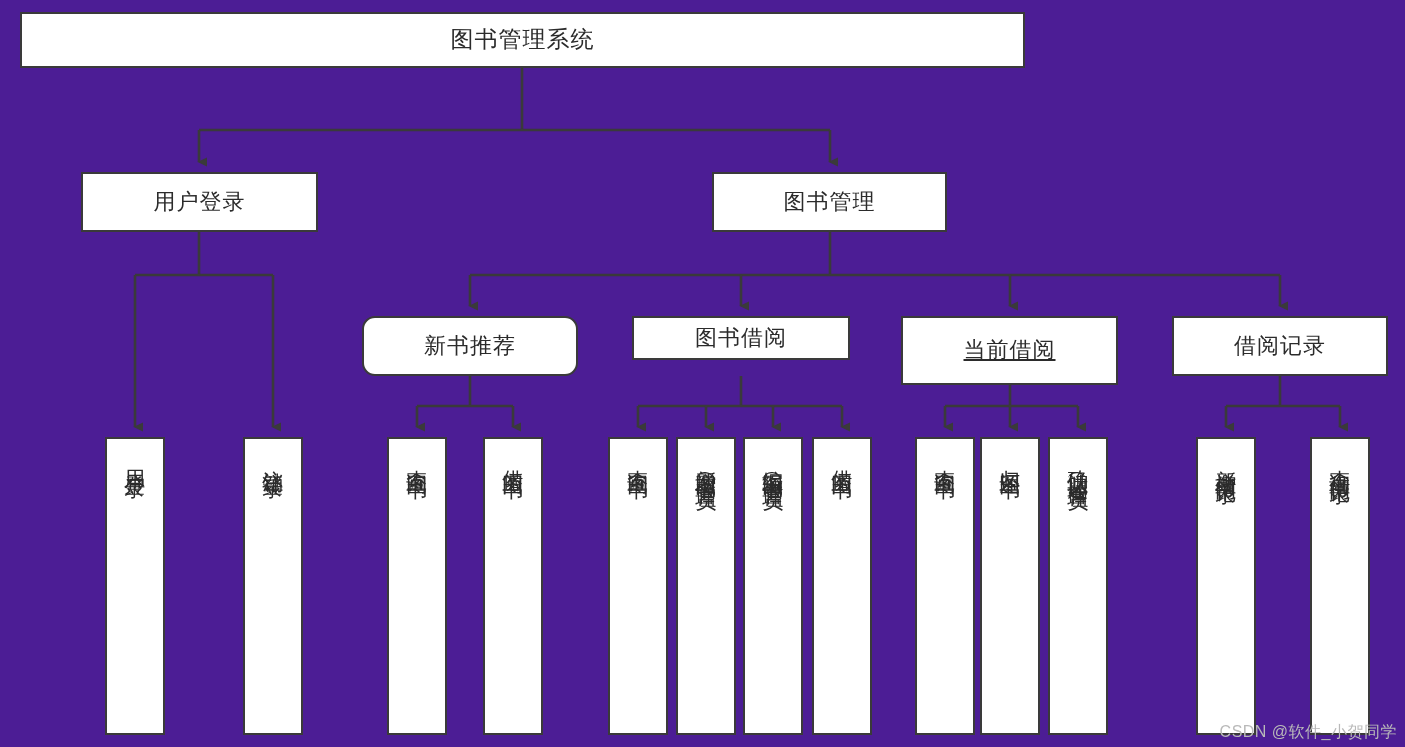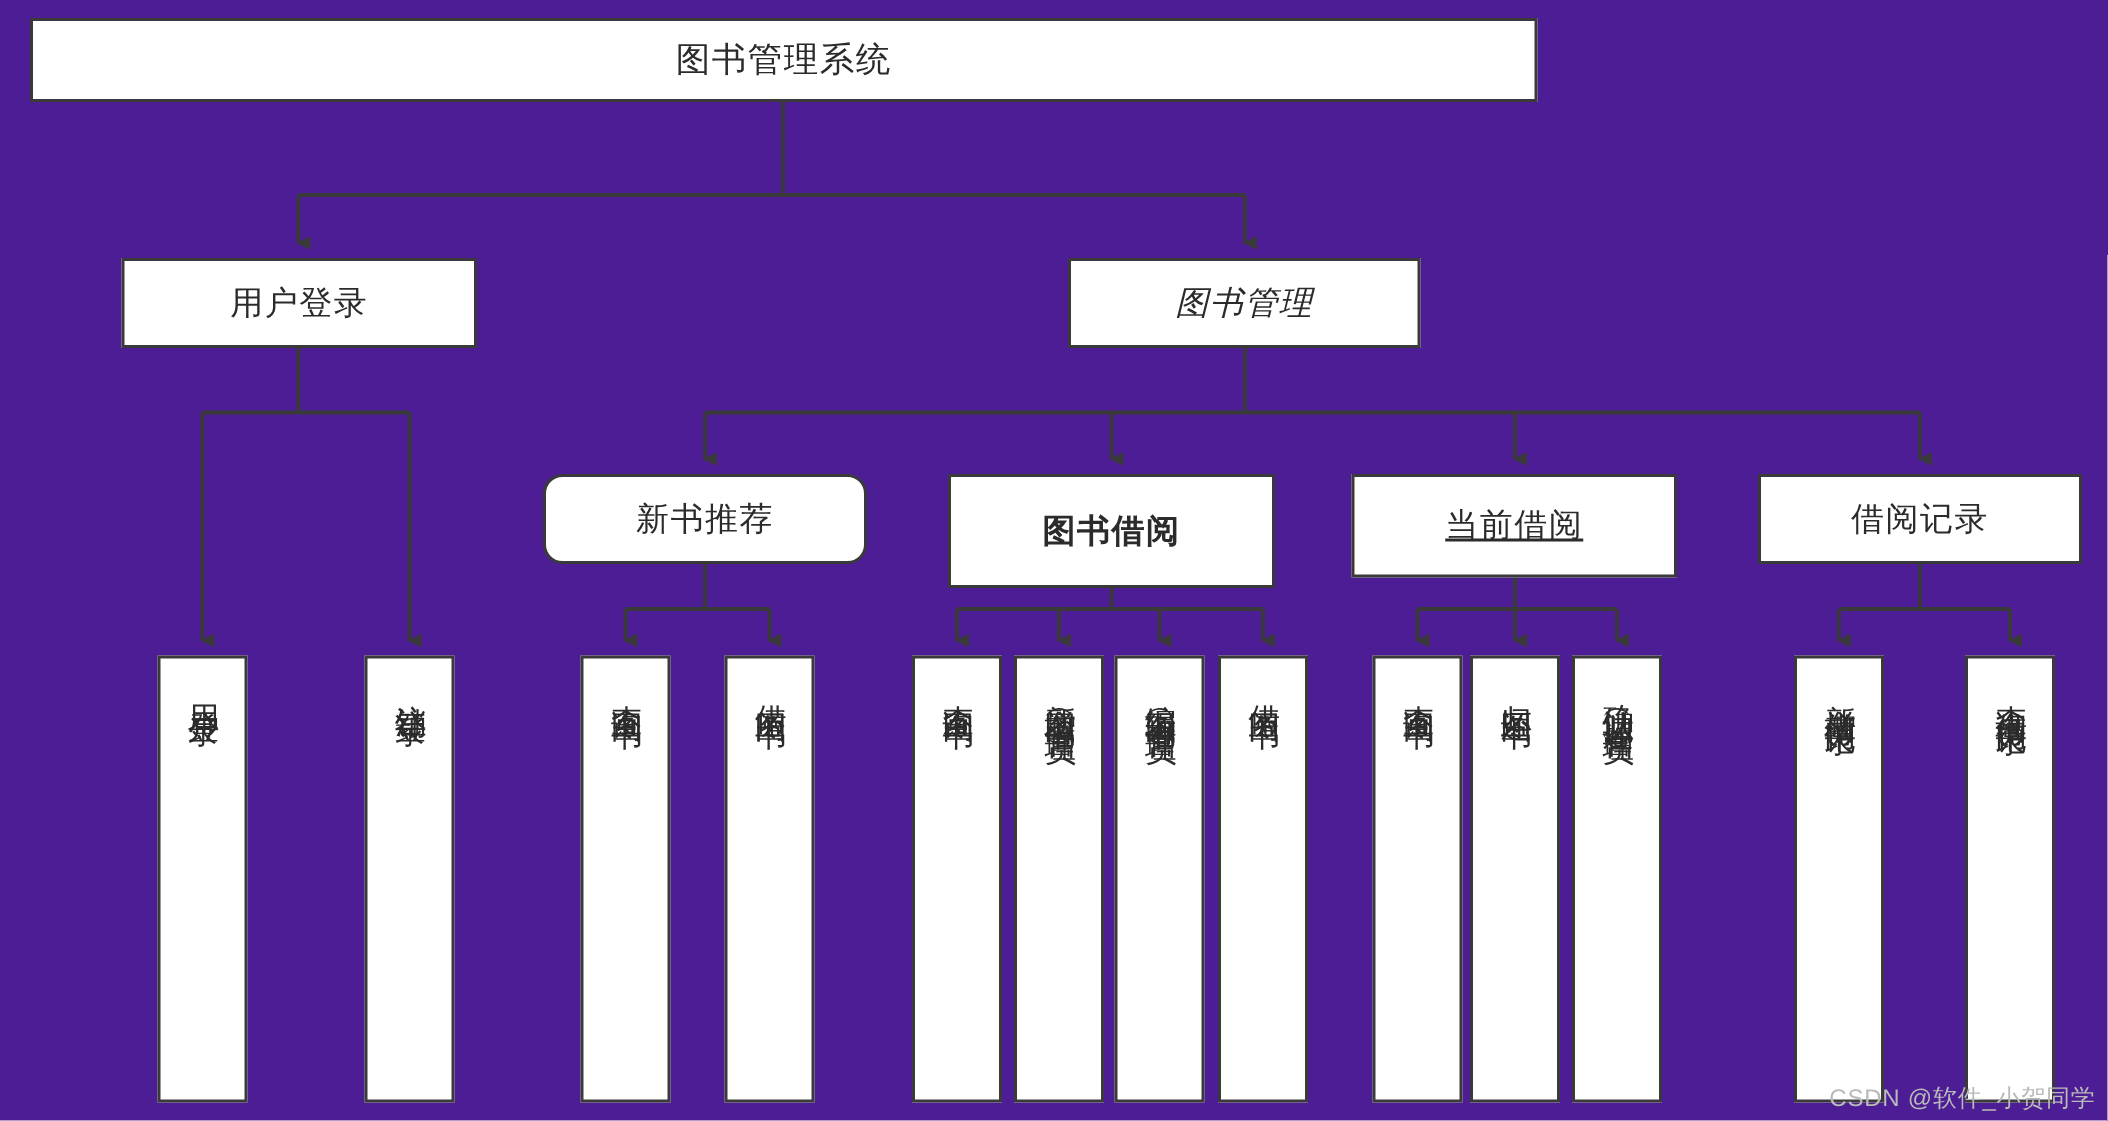--- a/index.html
+++ b/index.html
@@ -120,24 +120,24 @@
       <path d="M1280,376 L1280,406"></path>
       <path d="M1226,406 L1340,406"></path>
       <path d="M1226,406 L1226,427" marker-end="url(#arrow)"></path>
       <path d="M1340,406 L1340,427" marker-end="url(#arrow)"></path>
     </g>
   </svg>
 
   <div class="node h root" style="left:20px; top:12px; width:1005px; height:56px;">图书管理系统</div>
 
   <div class="node h" style="left:81px; top:172px; width:237px; height:60px;">用户登录</div>
-  <div class="node h" style="left:712px; top:172px; width:235px; height:60px;font-style:italic;">图书管理</div>
+  <div class="node h" style="left:712px; top:172px; width:235px; height:60px;">图书管理</div>
 
   <div class="node h" style="left:362px; top:316px; width:216px; height:60px;border-radius:13px;">新书推荐</div>
-  <div class="node h" style="left:632px; top:316px; width:218px; height:76px;font-weight:bold;">图书借阅</div>
+  <div class="node h" style="left:632px; top:316px; width:218px; height:44px;">图书借阅</div>
   <div class="node h" style="left:901px; top:316px; width:217px; height:69px;text-decoration:underline;">当前借阅</div>
   <div class="node h" style="left:1172px; top:316px; width:216px; height:60px;text-align:right;">借阅记录</div>
 
   <div class="node v" style="left:105px; top:437px; width:60px; height:298px;">
     <span class="vtxt">用户登录</span>
   </div>
   <div class="node v" style="left:243px; top:437px; width:60px; height:298px;">
     <span class="vtxt">注销登录</span>
   </div>
 

